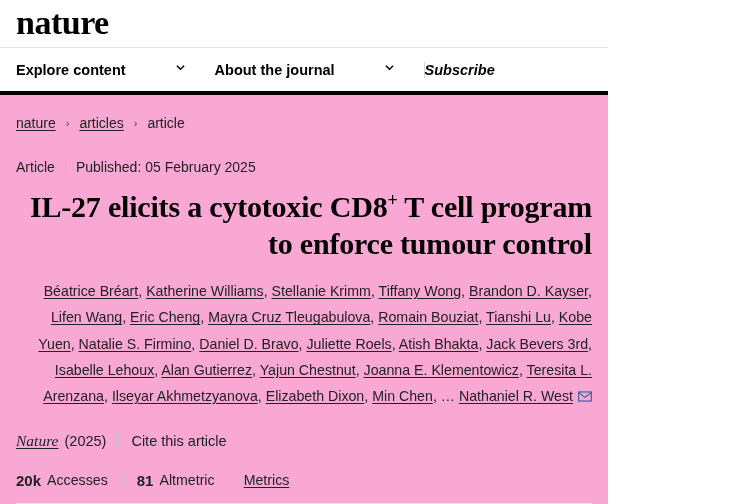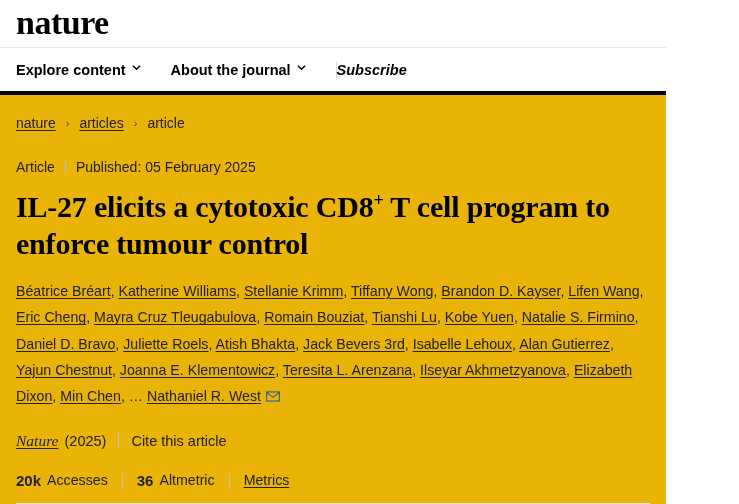--- a/index.html
+++ b/index.html
@@ -7,24 +7,25 @@
     margin: 0;
     padding: 0;
     width: 739px;
     height: 504px;
     background: #ffffff;
     font-family: "Liberation Sans", sans-serif;
     color: #000000;
     overflow: hidden;
   }
   .page {
-    width: 666px;
+    width: 608px;
     height: 504px;
     position: relative;
-    background: #eab308;
+    background: #f9a8d4;
+    text-align: right;
   }
 
   
   .masthead {
     height: 48px;
     background: #ffffff;
     display: flex;
     align-items: center;
     padding: 0 16px;
     border-bottom: 1px solid #e6e6e6;
@@ -50,20 +51,21 @@
   }
   .nav-item {
     display: flex;
     align-items: center;
     font-size: 14.5px;
     font-weight: bold;
     color: #000;
     margin-right: 30px;
     cursor: pointer;
     white-space: nowrap;
+    gap: 44px;
   }
   .nav-item.sep {
     border-left: 1px solid #d5d5d5;
     margin-right: 0;
     font-style: italic;
   }
   .chev {
     display: inline-block;
     margin-left: 6px;
     width: 9px;
@@ -282,21 +284,21 @@
       <span class="jname">Nature</span>
       <span class="year">(2025)</span>
       <span class="divider"></span>
       <a class="cite">Cite this article</a>
     </div>
 
     <div class="metrics-line">
       <span class="big">20k</span>
       <span class="label">Accesses</span>
       <span class="divider"></span>
-      <span class="big">36</span>
+      <span class="big">81</span>
       <span class="label">Altmetric</span>
       <span class="divider"></span>
       <a class="metrics-link">Metrics</a>
     </div>
 
   </div>
 
   <div class="bottom-rule"></div>
 </div>
 

